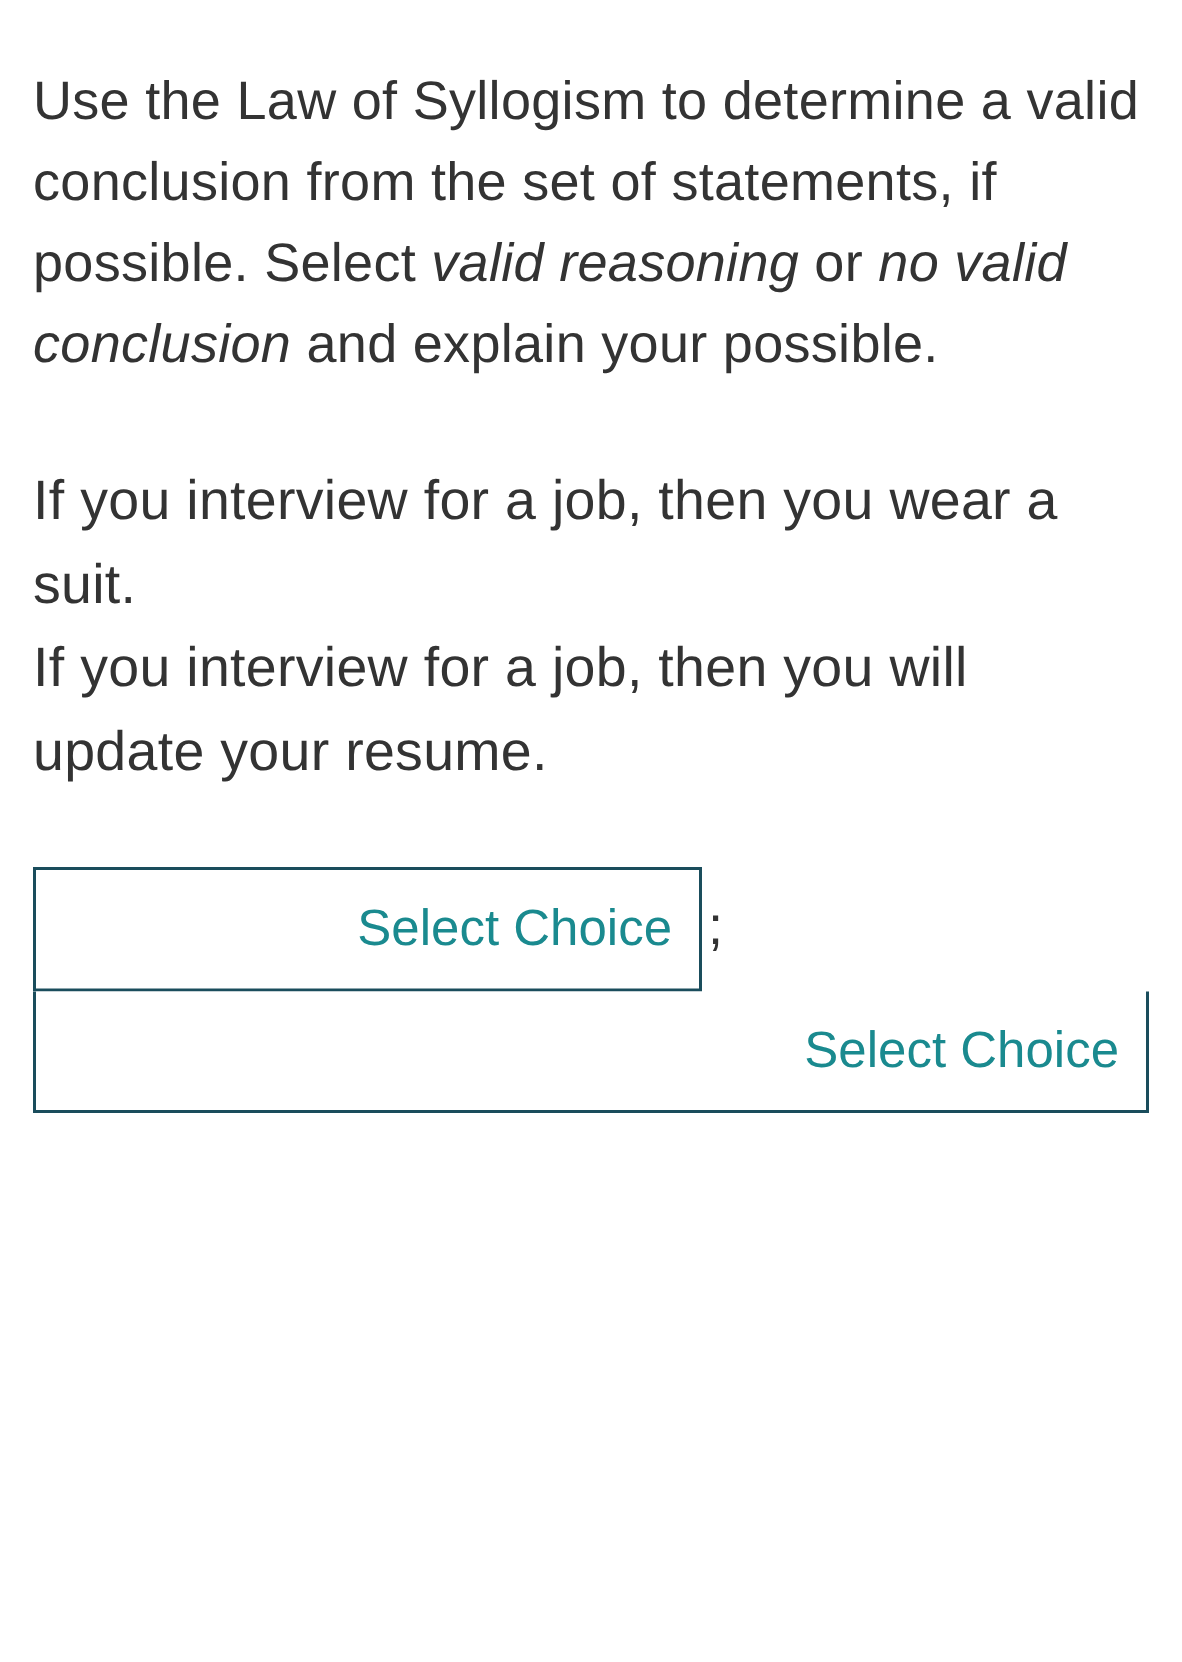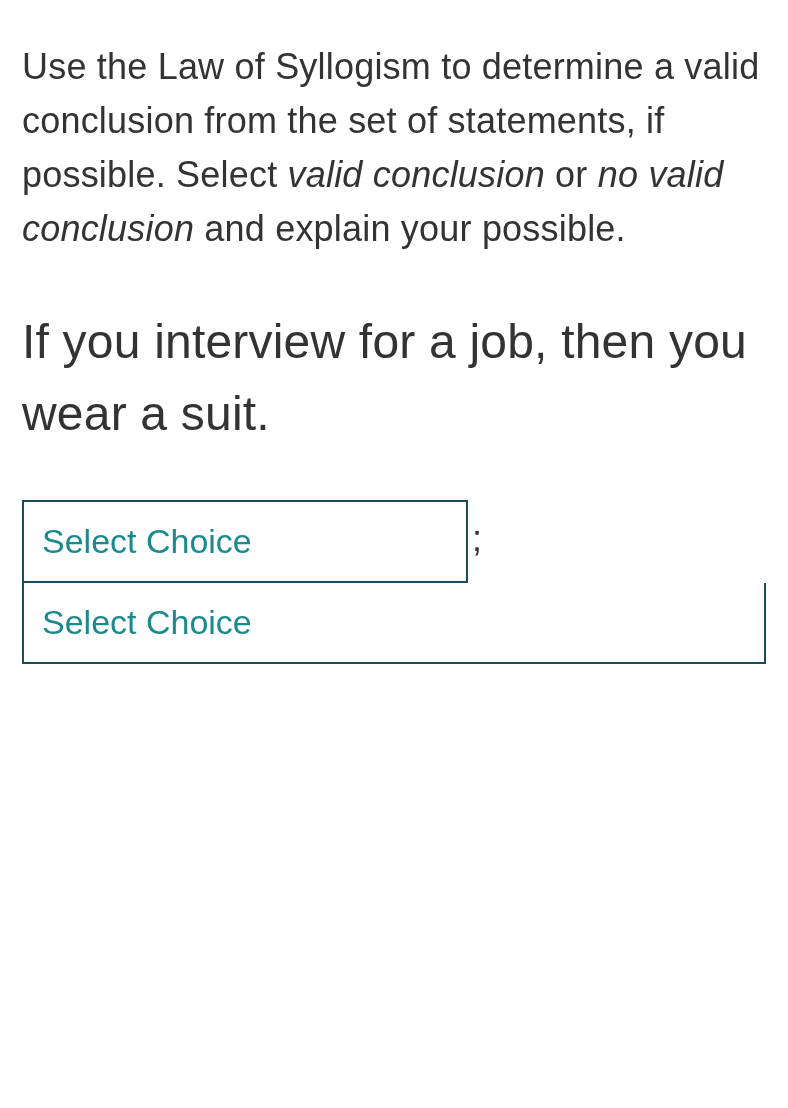--- a/index.html
+++ b/index.html
@@ -18,21 +18,21 @@
       font-size: 36px;
       line-height: 1.5;
       color: #333333;
       margin-bottom: 50px;
       letter-spacing: 0.2px;
     }
     .italic {
       font-style: italic;
     }
     .statements {
-      font-size: 48px;
+      font-size: 37px;
       line-height: 1.5;
       color: #333333;
       margin-bottom: 50px;
       letter-spacing: 0.2px;
     }
     .selects-container {
       display: flex;
       flex-direction: column;
     }
     .select-row {
@@ -40,46 +40,47 @@
       align-items: center;
     }
     .select-box {
       border: 2px solid #1a4d5c;
       background: #ffffff;
       padding: 20px 18px;
       font-size: 34px;
       color: #1a8a8f;
       cursor: pointer;
       font-family: inherit;
-      text-align: left;
+      text-align: right;
     }
     .select-box-1 {
       width: 446px;
     }
     .select-box-2 {
       width: 766px;
       border-top: none;
     }
     .semicolon {
       font-size: 36px;
       color: #333333;
       margin-left: 4px;
       align-self: flex-start;
       margin-top: 18px;
     }
   </style>
 </head>
 <body>
 
 <div class="question-prompt">
-  <span>Use the Law of Syllogism to determine a valid conclusion from the set of statements, if possible. Select </span><span class="italic">valid conclusion</span><span> or </span><span class="italic">no valid conclusion</span><span> and explain your possible.</span>
+  <span>Use the Law of Syllogism to determine a valid conclusion from the set of statements, if possible. Select </span><span class="italic">valid reasoning</span><span> or </span><span class="italic">no valid conclusion</span><span> and explain your possible.</span>
 </div>
 
 <div class="statements">
   <div>If you interview for a job, then you wear a suit.</div>
+  <div>If you interview for a job, then you will update your resume.</div>
 </div>
 
 <div class="selects-container">
   <div class="select-row">
     <div class="select-box select-box-1">Select Choice</div>
     <span class="semicolon">;</span>
   </div>
   <div class="select-row">
     <div class="select-box select-box-2">Select Choice</div>
   </div>

